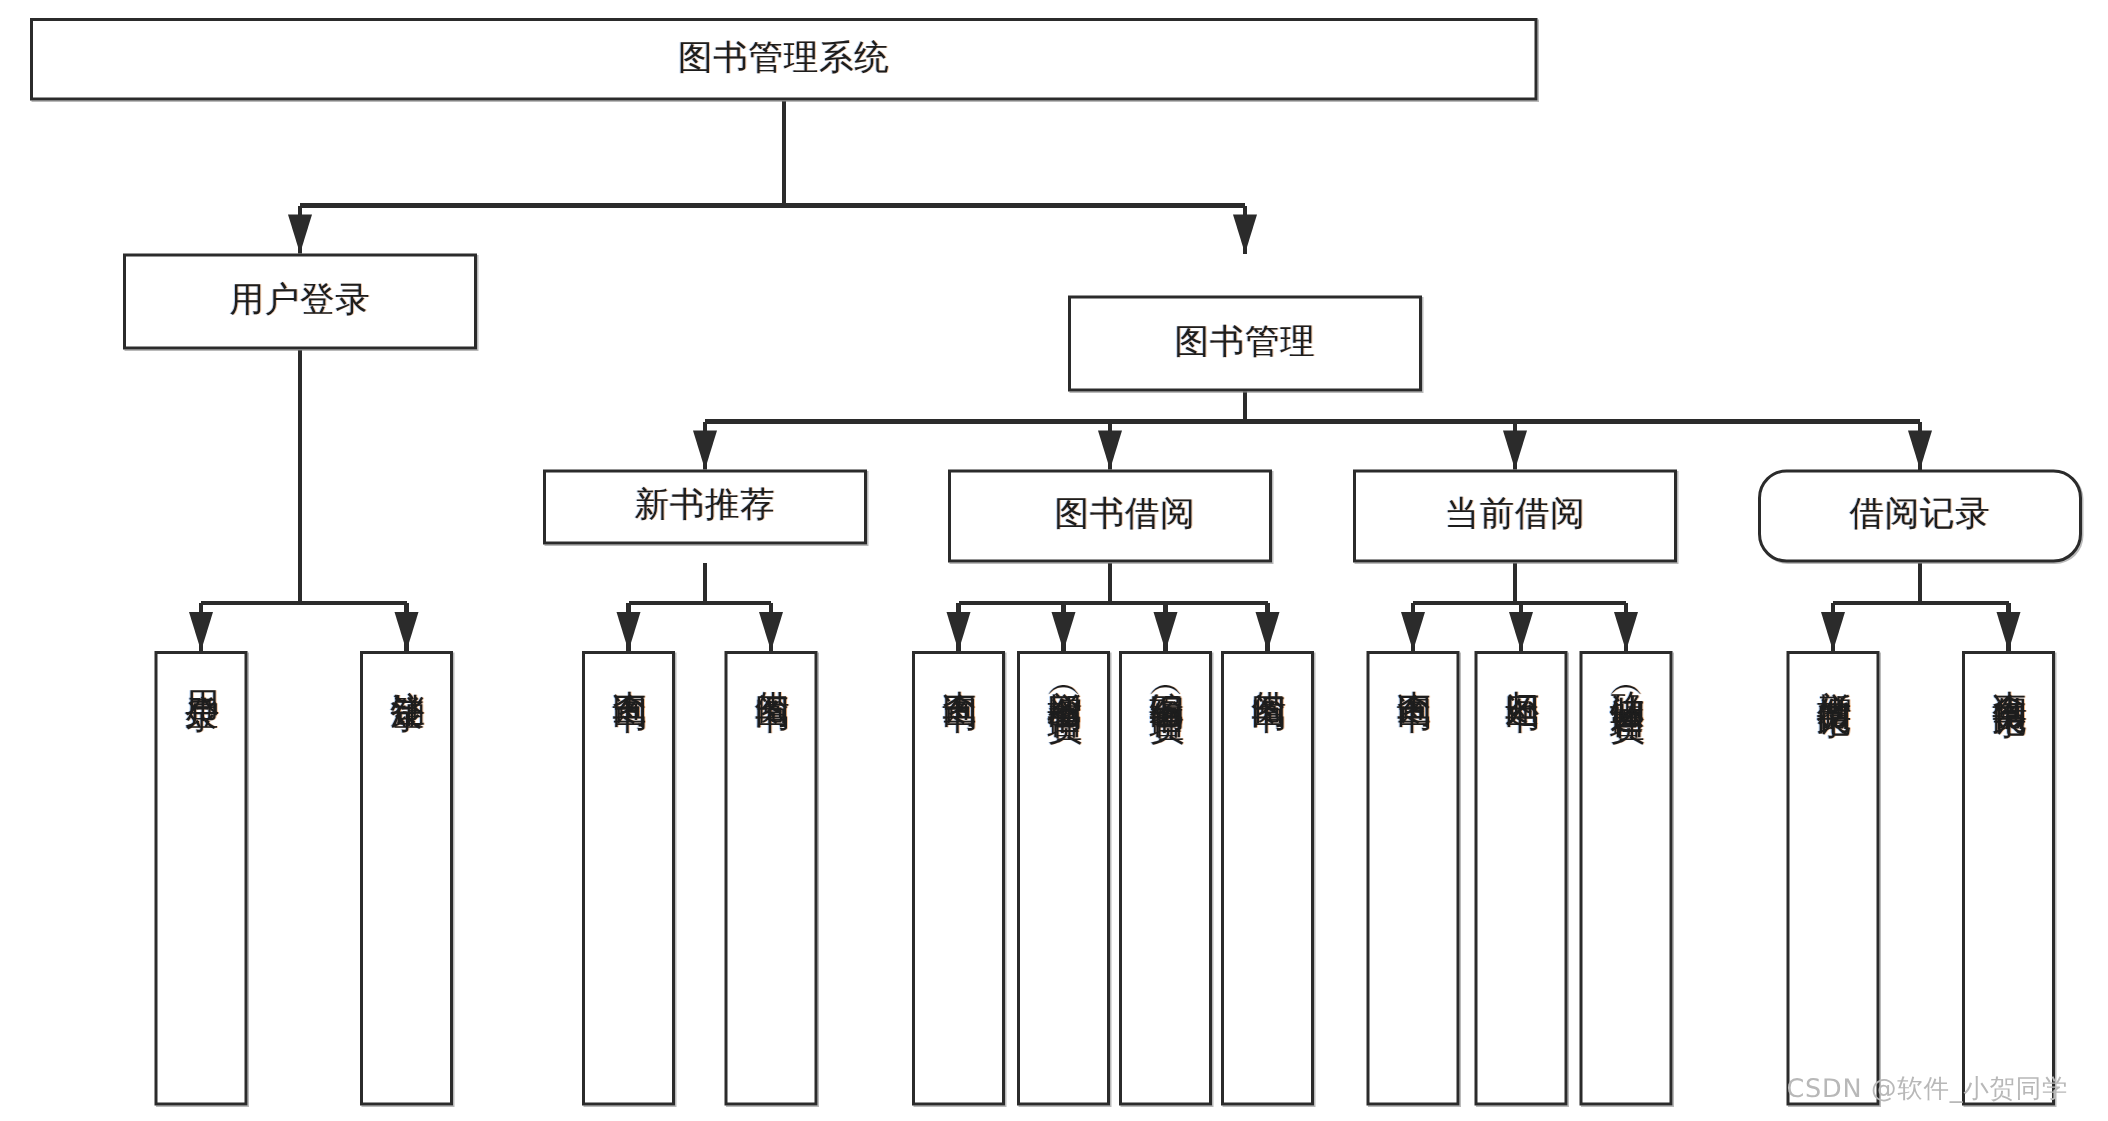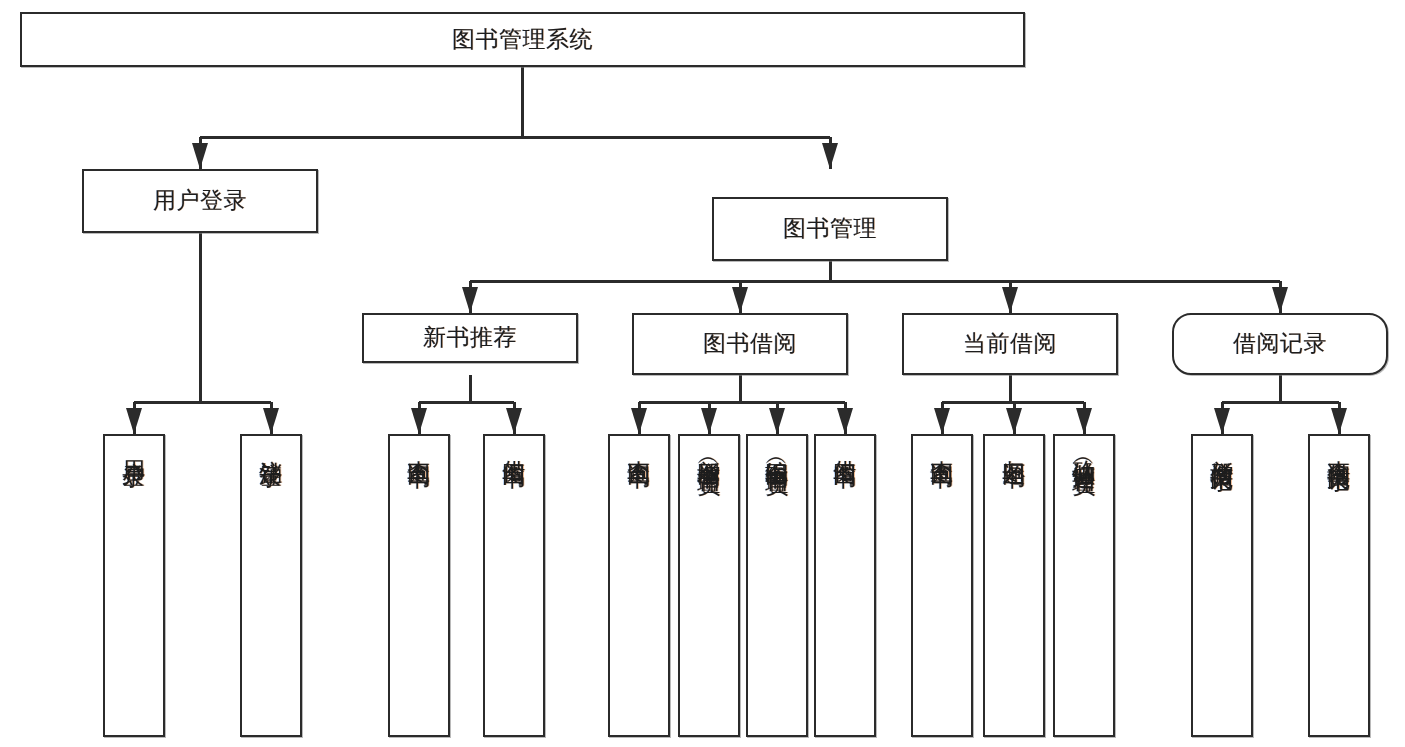--- a/index.html
+++ b/index.html
@@ -187,13 +187,14 @@
         <span class="node-label">确认归还（管理员）</span>
       </div>
       <div class="node leaf tall-text" id="node-leaf-add-record" style="left: 1191px; top: 434px; width: 62px; height: 303px;">
         <span class="node-label">新增借阅记录</span>
       </div>
       <div class="node leaf tall-text" id="node-leaf-query-record" style="left: 1308px; top: 434px; width: 62px; height: 303px;">
         <span class="node-label">查询借阅记录</span>
       </div>
     </div>
 
+  <div id="watermark">CSDN @软件_小贺同学</div>
 </div>
 
 </body></html>

